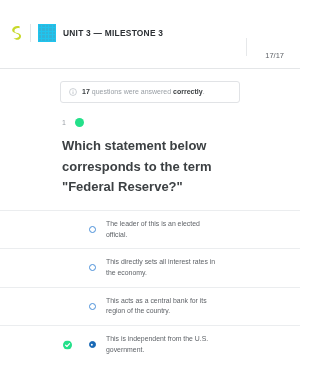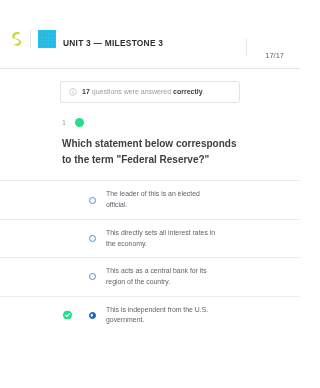--- a/index.html
+++ b/index.html
@@ -19,21 +19,21 @@
   
   .top-blank {
     height: 18px;
     background: #ffffff;
   }
 
   
   .header {
     height: 30px;
     display: flex;
-    align-items: flex-end;
+    align-items: center;
     padding: 0 8px;
     background: #ffffff;
     position: relative;
   }
   .brand-logo {
     width: 16px;
     height: 18px;
     flex: 0 0 auto;
     display: flex;
     align-items: center;
@@ -151,21 +151,21 @@
   .q-dot {
     width: 9px;
     height: 9px;
     border-radius: 50%;
     background: #24e08a;
     display: block;
   }
 
   .q-text {
     margin: 9px 60px 6px 62px;
-    font-size: 10px;
+    font-size: 13px;
     line-height: 1.55;
     font-weight: bold;
     color: #3c4043;
   }
 
   
   .options {
     margin: 13px 0 0 0;
   }
   .option {

